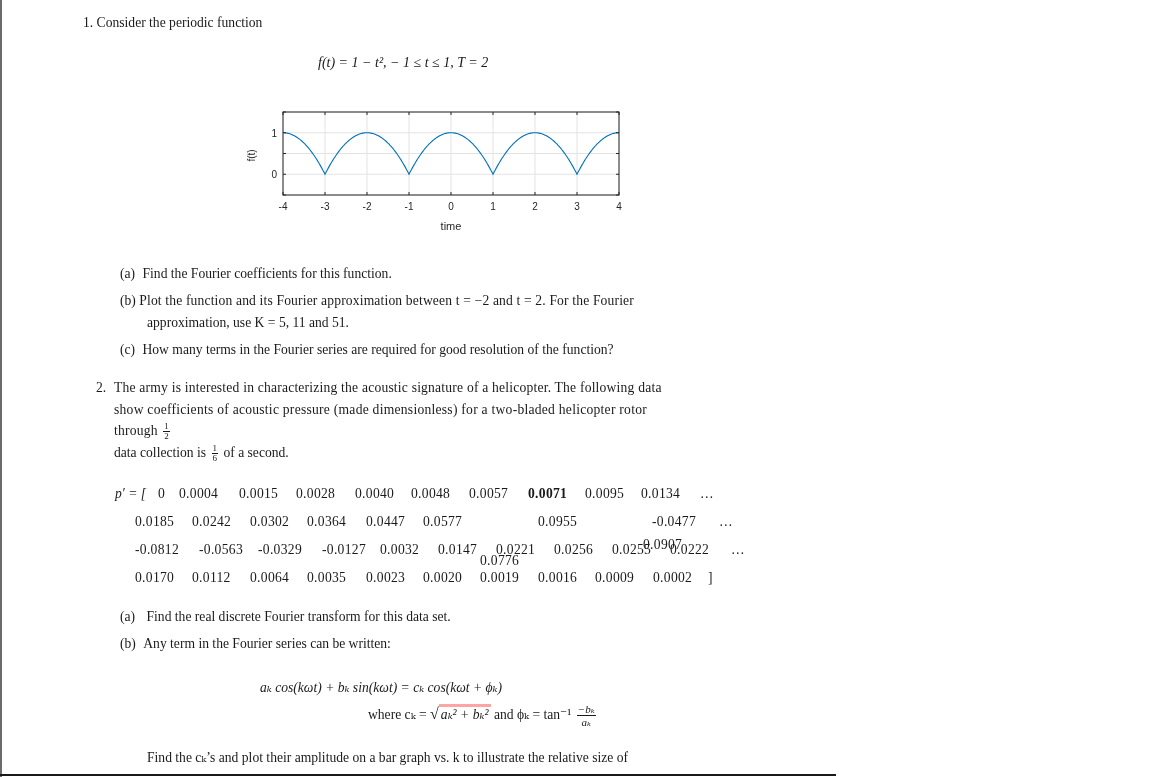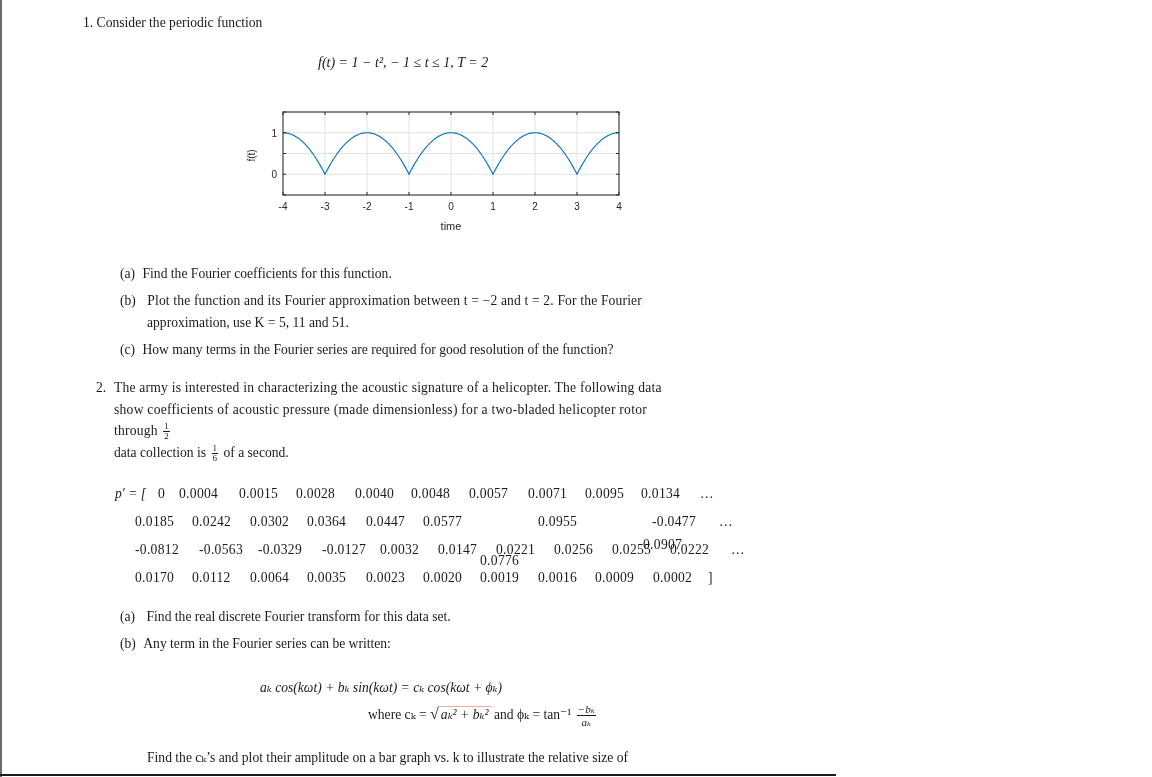--- a/index.html
+++ b/index.html
@@ -5,21 +5,21 @@
   html, body { margin:0; padding:0; background:#ffffff; }
   body { width:1152px; height:777px; position:relative; overflow:hidden;
          font-family:"Liberation Serif", "DejaVu Serif", serif; color:#1a1a1a; font-size:13.6px; }
   .left-border { position:absolute; left:0; top:0; width:2px; height:777px; background:#6b6b6b; }
   .bottom-border { position:absolute; left:0; top:774px; width:836px; height:2px; background:#1a1a1a; }
   .abs { position:absolute; white-space:nowrap; }
   .it { font-style:italic; }
   .frac { display:inline-block; vertical-align:middle; text-align:center; font-size:9px; line-height:9px; margin:0 2px; }
   .frac span { display:block; }
   .frac .num { border-bottom:1px solid #1a1a1a; padding:0 1px; }
-  .sqrt { border-top:1px solid #fca5a5; padding:0 2px; }
+  .sqrt { border-top:3px solid #fca5a5; padding:0 2px; }
 </style>
 </head>
 <body>
 
 <div class="left-border"></div>
 <div class="bottom-border"></div>
 
 <div class="abs" style="left:83px; top:15px;">
   <span>1.</span>
   <span>Consider the periodic function</span>
@@ -87,21 +87,21 @@
       <text x="0" y="0" text-anchor="middle" font-size="10" font-family="Liberation Sans, sans-serif" fill="#262626" transform="translate(35,47.5) rotate(-90)">f(t)</text>
     </svg>
 </div>
 
 <div class="abs" style="left:120px; top:266px;">
   <span>(a)</span>
   <span style="margin-left:4px">Find the Fourier coefficients for this function.</span>
 </div>
 <div class="abs" style="left:120px; top:293px;">
   <span>(b)</span>
-  <span style="margin-left:8px; letter-spacing:0.15px">Plot the function and its Fourier approximation between t = −2 and t = 2. For the Fourier</span>
+  <span style="margin-left:0; letter-spacing:0.15px">Plot the function and its Fourier approximation between t = −2 and t = 2. For the Fourier</span>
 </div>
 <div class="abs" style="left:147px; top:315px;">approximation, use K = 5, 11 and 51.</div>
 <div class="abs" style="left:120px; top:342px;">
   <span>(c)</span>
   <span style="margin-left:4px">How many terms in the Fourier series are required for good resolution of the function?</span>
 </div>
 
 <div class="abs" style="left:96px; top:380px;">2.</div>
 <div class="abs" style="left:114px; top:380px; letter-spacing:0.2px">The army is interested in characterizing the acoustic signature of a helicopter. The following data</div>
 <div class="abs" style="left:114px; top:402px; letter-spacing:0.25px">show coefficients of acoustic pressure (made dimensionless) for a two-bladed helicopter rotor</div>
@@ -137,21 +137,21 @@
 
 <div class="abs" style="left:147px; top:749px;">Find the cₖ’s and plot their amplitude on a bar graph vs. k to illustrate the relative size of</div>
 
 <span class="abs" style="left: 158px; top: 486px; letter-spacing: 0.3px;">0</span>
 <span class="abs" style="left: 179px; top: 486px; letter-spacing: 0.3px;">0.0004</span>
 <span class="abs" style="left: 239px; top: 486px; letter-spacing: 0.3px;">0.0015</span>
 <span class="abs" style="left: 296px; top: 486px; letter-spacing: 0.3px;">0.0028</span>
 <span class="abs" style="left: 355px; top: 486px; letter-spacing: 0.3px;">0.0040</span>
 <span class="abs" style="left: 411px; top: 486px; letter-spacing: 0.3px;">0.0048</span>
 <span class="abs" style="left: 469px; top: 486px; letter-spacing: 0.3px;">0.0057</span>
-<span class="abs" style="left: 528px; top: 486px; letter-spacing: 0.3px;">0.0071</span>
+<span class="abs" style="left: 528px; top: 486px; letter-spacing: 0.3px; font-weight: bold;">0.0071</span>
 <span class="abs" style="left: 585px; top: 486px; letter-spacing: 0.3px;">0.0095</span>
 <span class="abs" style="left: 641px; top: 486px; letter-spacing: 0.3px;">0.0134</span>
 <span class="abs" style="left: 700px; top: 486px; letter-spacing: 0.3px;">…</span>
 <span class="abs" style="left: 135px; top: 514px; letter-spacing: 0.3px;">0.0185</span>
 <span class="abs" style="left: 192px; top: 514px; letter-spacing: 0.3px;">0.0242</span>
 <span class="abs" style="left: 250px; top: 514px; letter-spacing: 0.3px;">0.0302</span>
 <span class="abs" style="left: 307px; top: 514px; letter-spacing: 0.3px;">0.0364</span>
 <span class="abs" style="left: 366px; top: 514px; letter-spacing: 0.3px;">0.0447</span>
 <span class="abs" style="left: 423px; top: 514px; letter-spacing: 0.3px;">0.0577</span>
 <span class="abs" style="left: 480px; top: 514px; letter-spacing: 0.3px; margin-top: 39px;">0.0776</span>

